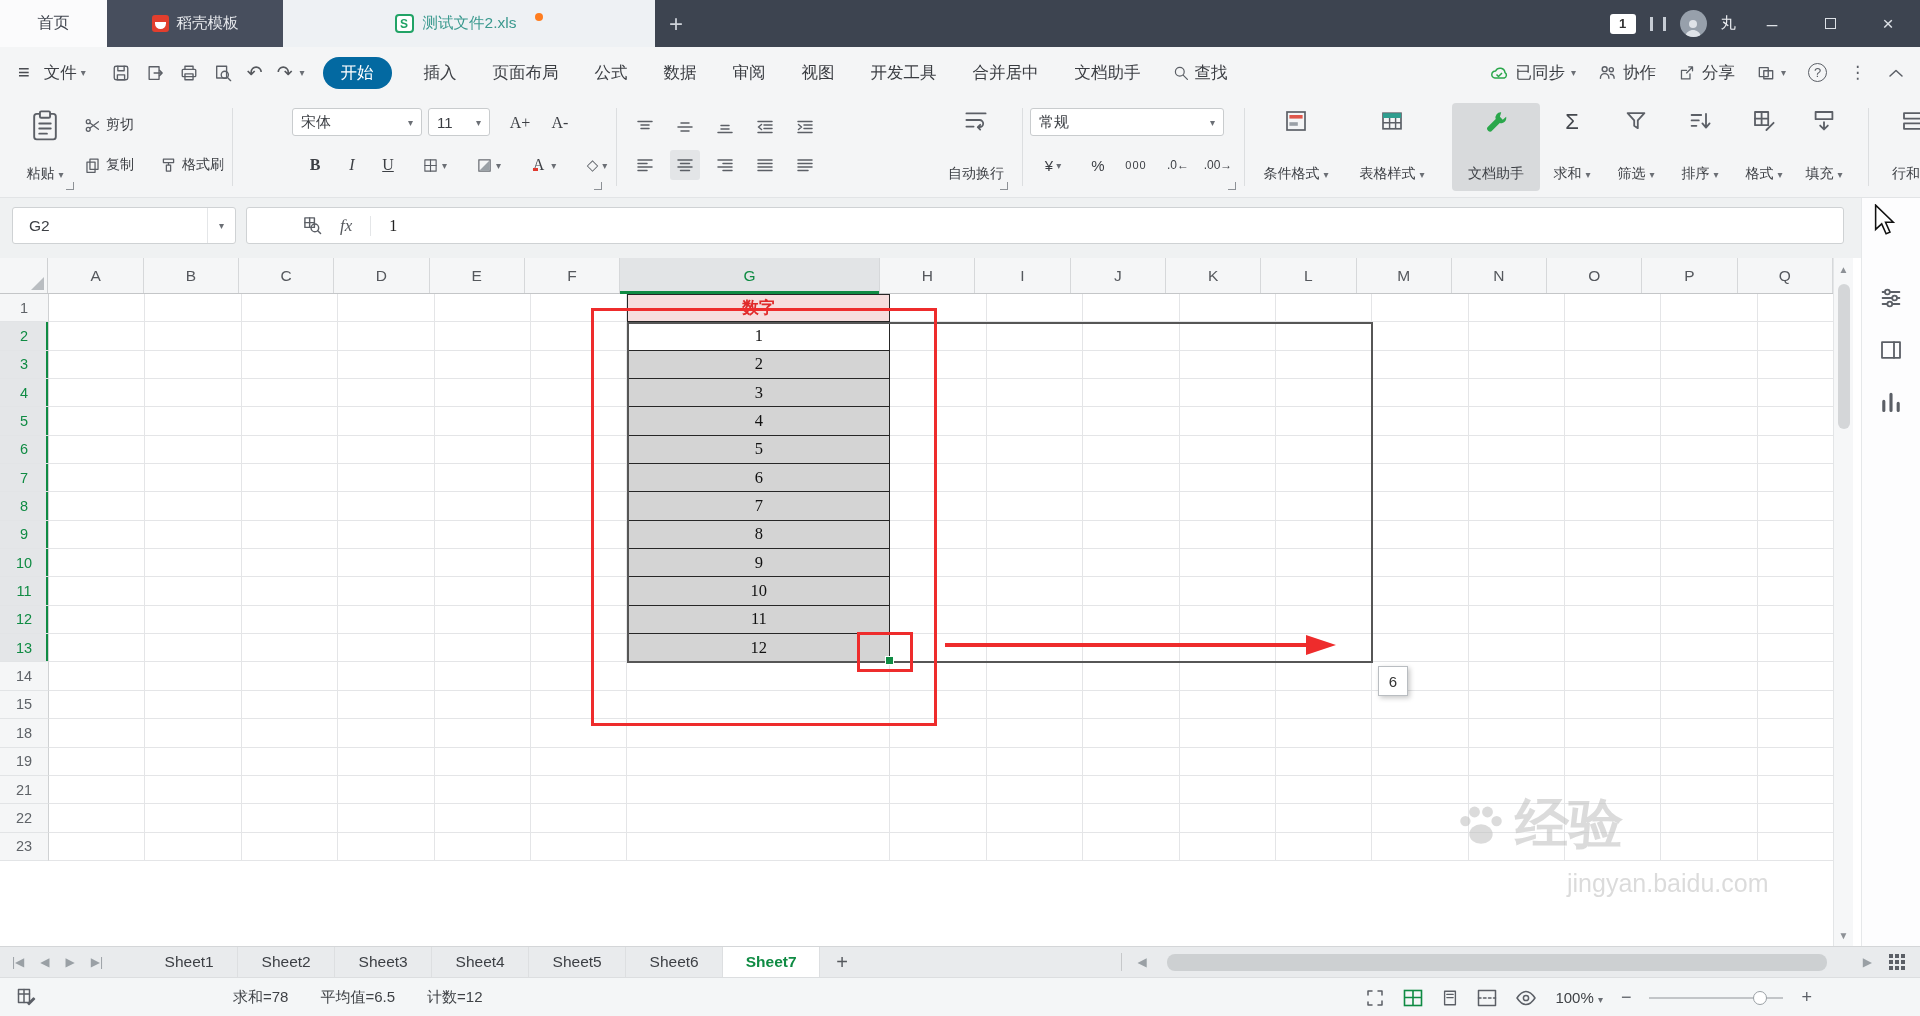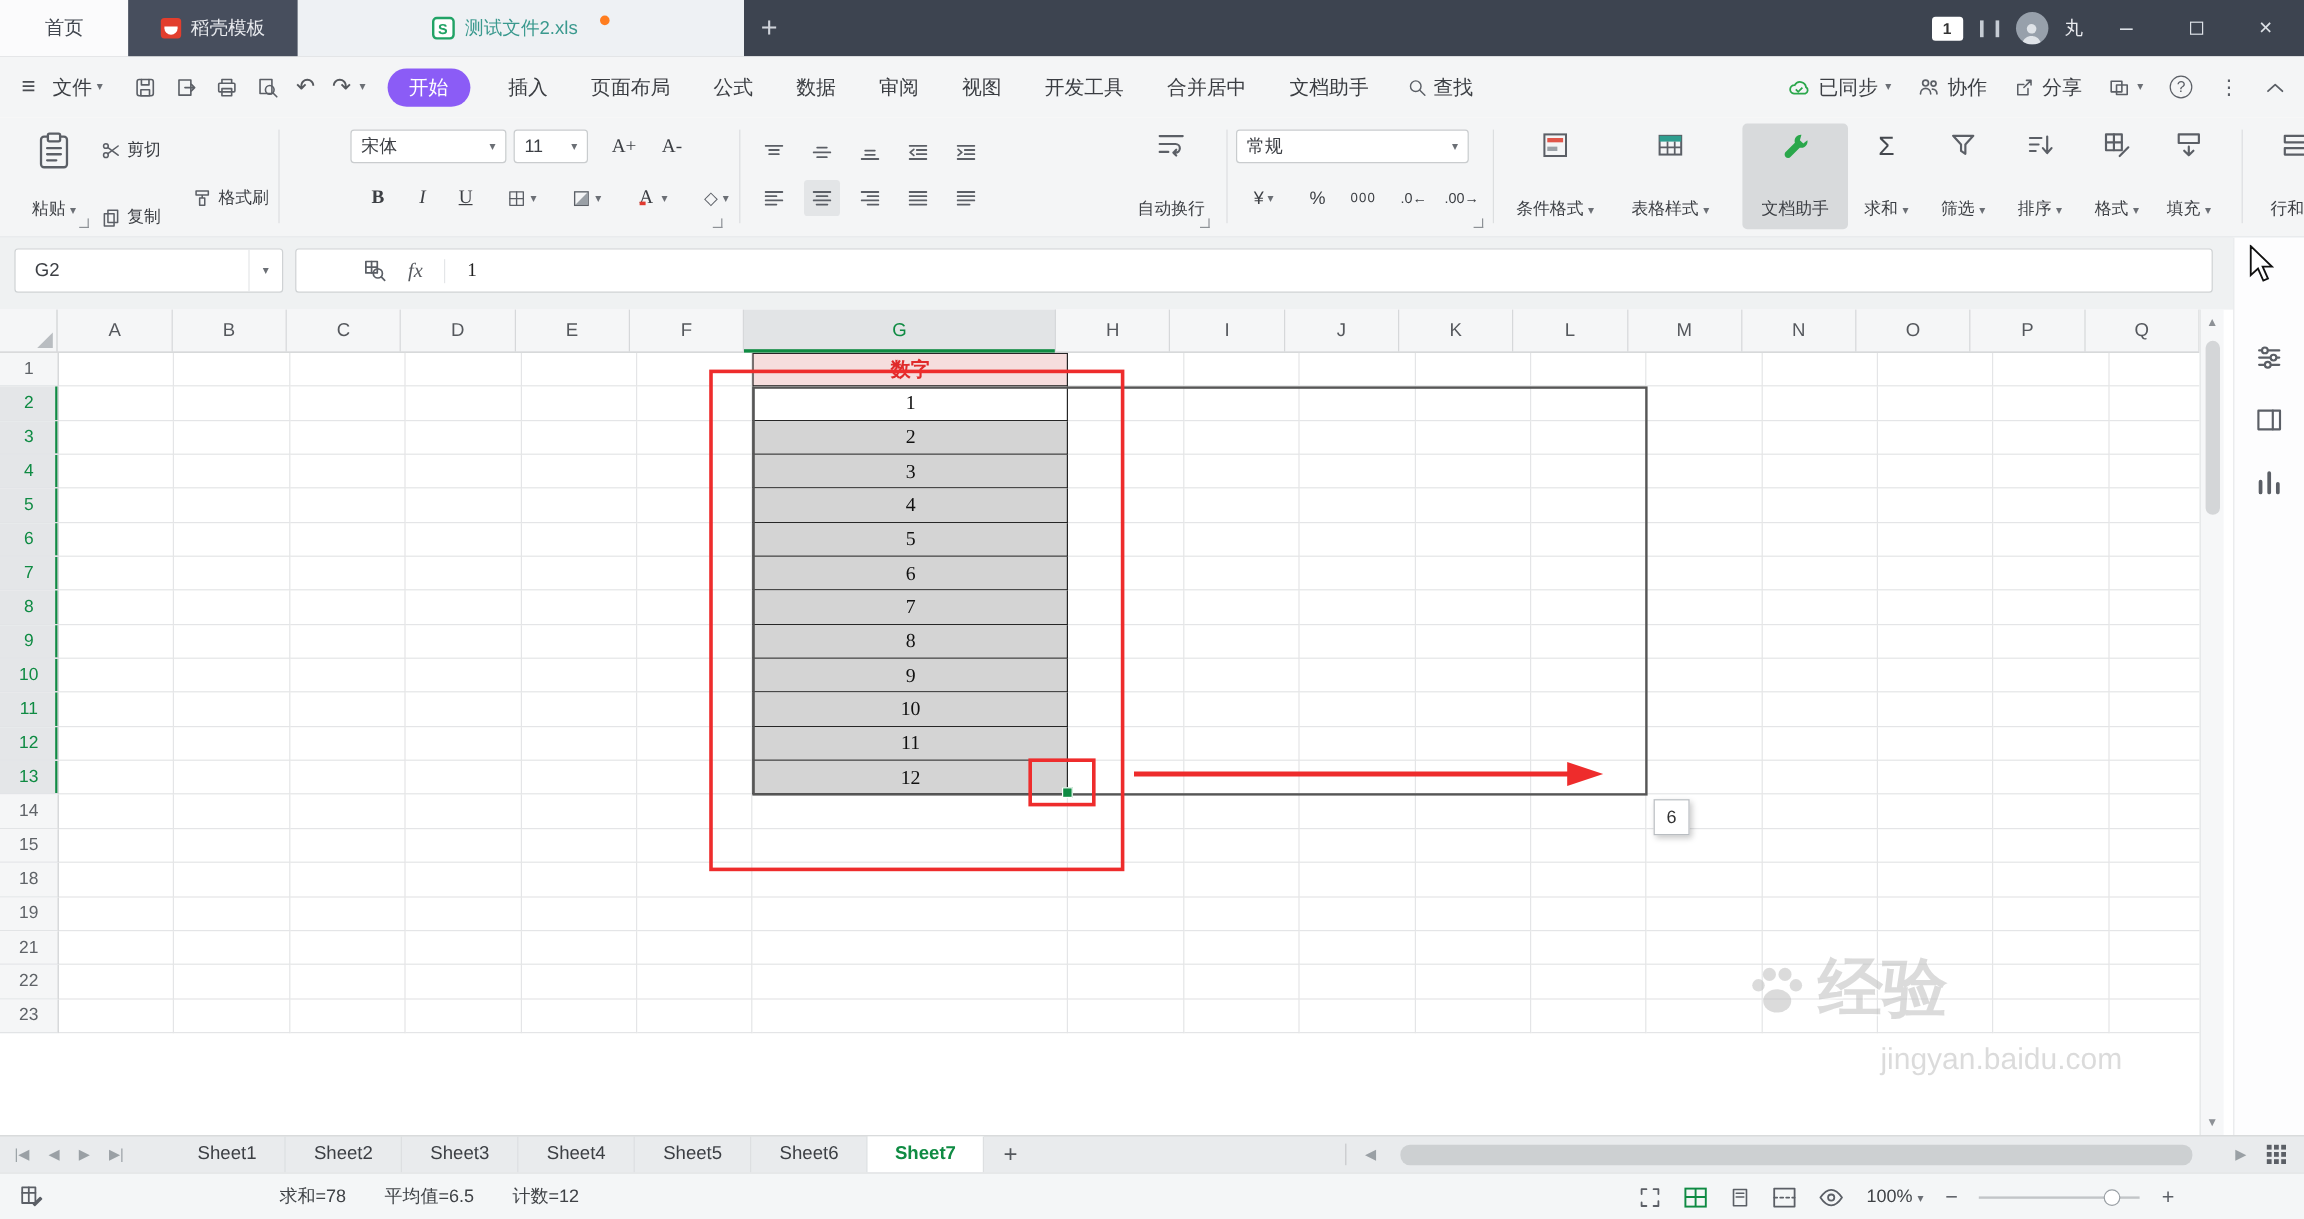--- a/index.html
+++ b/index.html
@@ -5,21 +5,21 @@
   * { box-sizing: border-box; margin: 0; padding: 0; }
   html,body { width:1920px; height:1016px; overflow:hidden; }
   body { font-family:"Liberation Sans","DejaVu Sans",sans-serif; background:#fff; position:relative; color:#3c3f44; }
   .abs { position:absolute; }
   svg { display:block; }
   .ic { stroke:#5b5f66; fill:none; stroke-width:1.5; stroke-linecap:round; stroke-linejoin:round; }
 
   
   #titlebar { left:0; top:0; width:1920px; height:47px; background:#3d4450; display:flex; align-items:stretch; }
   .tb-home { width:107px; background:#fbfbfc; color:#41464f; display:flex; align-items:center; justify-content:center; font-size:16px; }
-  .tb-docer { width:141px; background:#474e5d; color:#e8eaee; display:flex; align-items:center; justify-content:center; gap:8px; font-size:15.5px; }
+  .tb-docer { width:176px; background:#474e5d; color:#e8eaee; display:flex; align-items:center; justify-content:center; gap:8px; font-size:15.5px; }
   .docer-logo { width:17px; height:17px; background:#e23e2d; border-radius:3px; position:relative; }
   .docer-logo::after { content:''; position:absolute; left:3px; top:7px; width:11px; height:7px; background:#fff; border-radius:0 0 8px 8px; }
   .tb-doc { width:372px; background:#eef1f4; color:#3a998e; display:flex; align-items:center; justify-content:center; gap:9px; font-size:15.5px; position:relative; }
   .s-icon { width:19px; height:19px; border:2px solid #21a366; border-radius:4px; color:#21a366; font-weight:bold; font-size:12px; display:flex; align-items:center; justify-content:center; background:#fff; }
   .unsaved-dot { width:8px; height:8px; border-radius:50%; background:#ff7d1f; margin-left:10px; transform:translateY(-7px); }
   .tb-plus { width:42px; color:#cfd3da; font-size:24px; display:flex; align-items:center; justify-content:center; }
   .tb-right { margin-left:auto; display:flex; align-items:center; gap:14px; padding-right:10px; }
   .msg-badge { min-width:26px; height:20px; background:#fff; border-radius:3px; color:#333; font-size:13px; font-weight:bold; display:flex; align-items:center; justify-content:center; padding:0 5px; }
   .skin-icon { width:16px; height:14px; border-left:3px solid #c6ccd4; border-right:3px solid #c6ccd4; }
   .avatar { width:27px; height:27px; border-radius:50%; background:#97a0ab; display:flex; align-items:flex-end; justify-content:center; overflow:hidden; }
@@ -27,21 +27,21 @@
   .winbtn { width:44px; display:flex; align-items:center; justify-content:center; color:#dde1e6; font-size:19px; }
   .maxbox { width:11px; height:11px; border:1.5px solid #dde1e6; }
 
   
   #menubar { left:0; top:47px; width:1920px; height:51px; background:#f4f5f6; display:flex; align-items:center; padding-left:18px; font-size:16.5px; }
   .hamburger { font-size:20px; color:#4a4d52; margin-right:14px; }
   .file-btn { display:flex; align-items:center; gap:4px; margin-right:18px; }
   .caret { font-size:10px; color:#6b6f75; }
   .mb-ico { margin:0 8px; display:flex; align-items:center; }
   .undo-redo { font-size:19px; color:#55585d; margin:0 7px; }
-  .start-pill { background:#8b5cf6; color:#fff; border-radius:17px; padding:5px 18px; margin:0 14px 0 18px; font-size:16.5px; }
+  .start-pill { background:#0369a1; color:#fff; border-radius:17px; padding:5px 18px; margin:0 14px 0 18px; font-size:16.5px; }
   .menu-item { padding:0 18px; color:#3a3d42; }
   .search-box { display:flex; align-items:center; gap:6px; margin-left:14px; }
   .mb-right { margin-left:auto; display:flex; align-items:center; gap:22px; padding-right:16px; }
   .mb-right .grp { display:flex; align-items:center; gap:6px; }
   .q-circle { width:19px; height:19px; border:1.5px solid #5b5f66; border-radius:50%; display:flex; align-items:center; justify-content:center; font-size:13px; color:#5b5f66; }
   .kebab { font-size:17px; color:#5b5f66; }
 
   
   #toolbar { left:0; top:98px; width:1920px; height:100px; background:#f4f5f6; border-bottom:1px solid #e2e4e6; }
   .tdiv { position:absolute; top:10px; width:1px; height:78px; background:#dcdee0; }
@@ -267,21 +267,21 @@
     <span class="lbl"><span>粘贴</span> <span class="caret">▾</span></span>
   </div>
   <div class="sm-btn" style="left:84px; top:14px;">
     <svg class="ic" width="17" height="17" viewBox="0 0 20 20">
         <circle cx="5" cy="5.5" r="2.3"></circle>
         <circle cx="5" cy="14.5" r="2.3"></circle>
         <path d="M7 7l10 7.5M7 13L17 5.5"></path>
       </svg>
     <span class="lbl">剪切</span>
   </div>
-  <div class="sm-btn" style="left:84px; top:70px;">
+  <div class="sm-btn" style="left:84px; top:54px;">
     <svg class="ic" width="17" height="17" viewBox="0 0 20 20">
         <rect x="7" y="2.5" width="9.5" height="12"></rect>
         <rect x="3.5" y="6" width="9.5" height="12"></rect>
       </svg>
     <span class="lbl">复制</span>
   </div>
   <div class="sm-btn" style="left:160px; top:54px;">
     <svg class="ic" width="17" height="17" viewBox="0 0 20 20">
         <path d="M4 2.5h12v4H4zM10 6.5v3M7.5 9.5h5v7h-5z"></path>
       </svg>

